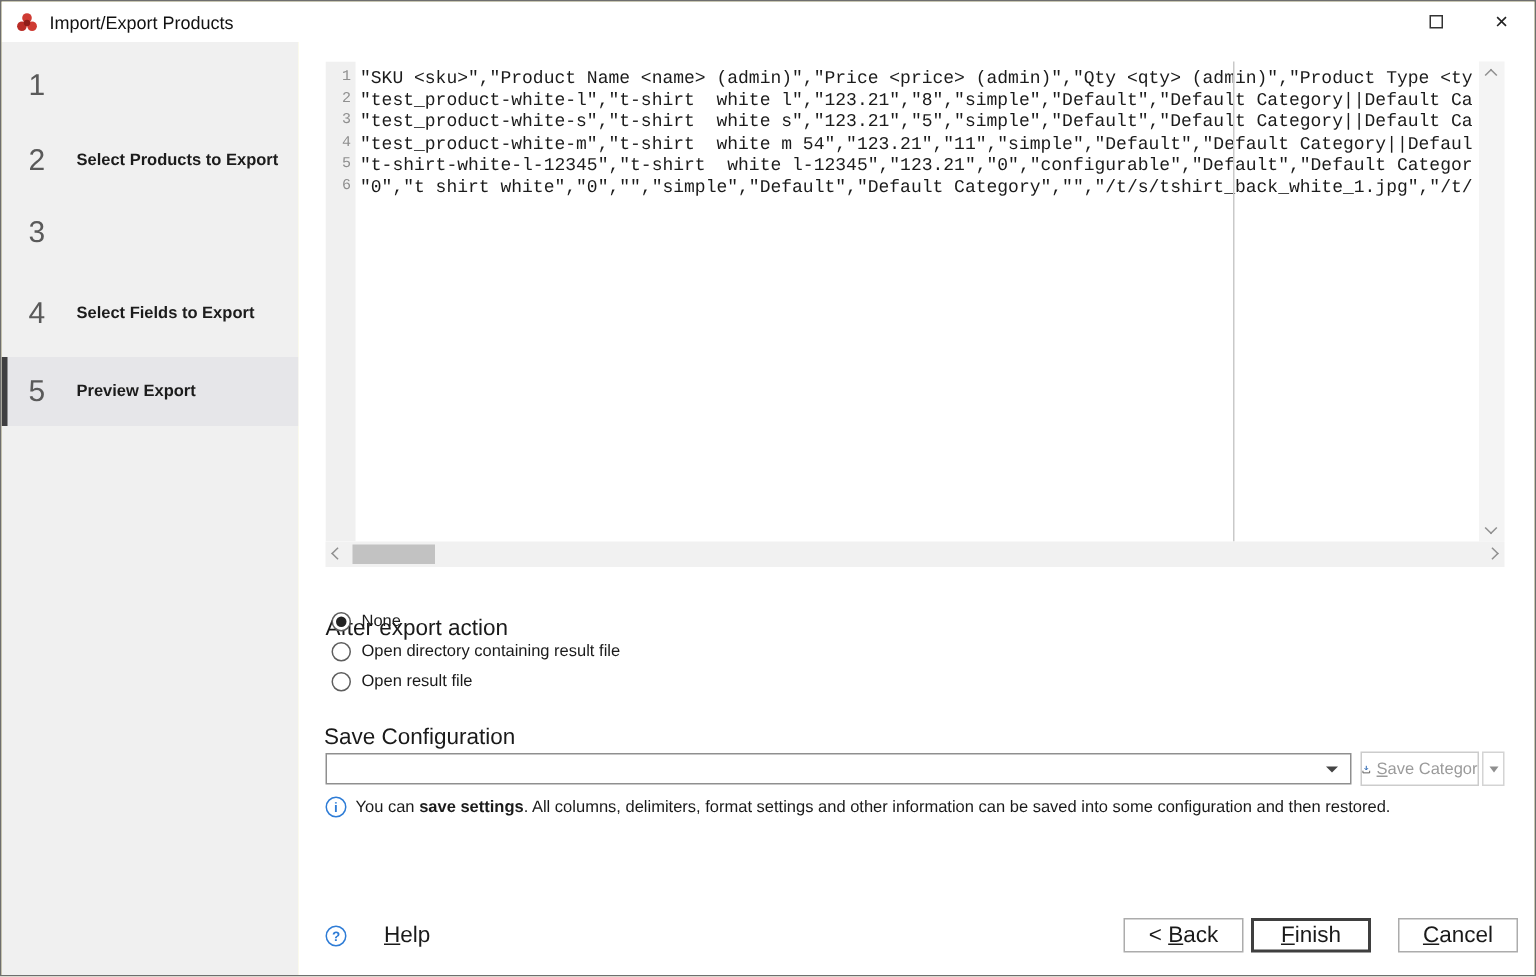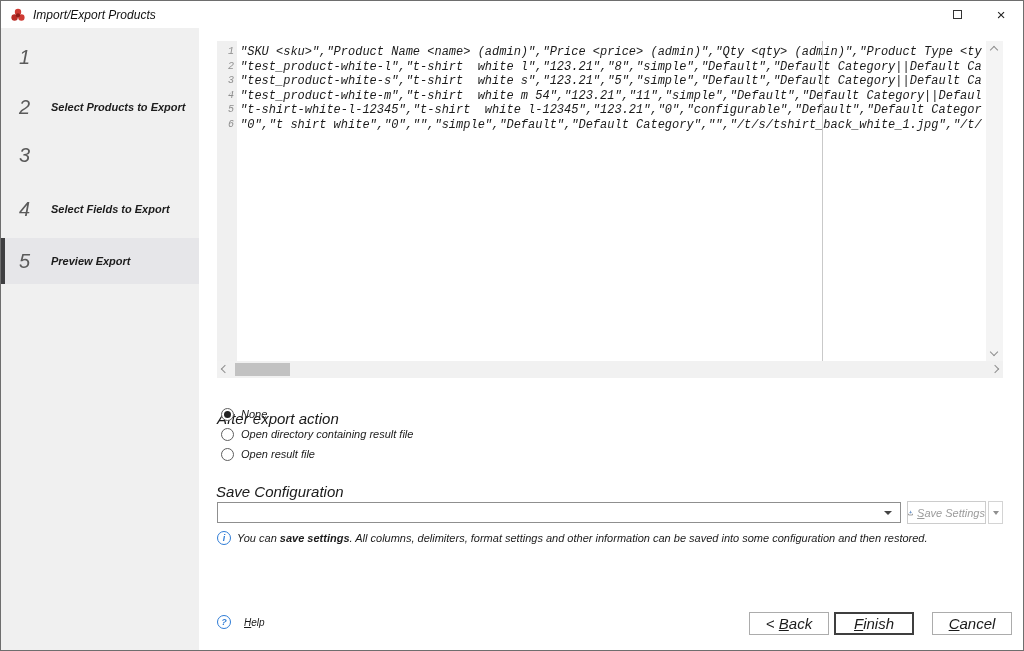--- a/index.html
+++ b/index.html
@@ -1,20 +1,20 @@
 <!DOCTYPE html>
 <html><head>
 <meta charset="utf-8">
 <style>
   * { margin:0; padding:0; box-sizing:border-box; }
   html,body { background:#ffffff; }
   body { font-family:"Liberation Sans", sans-serif; width:1024px; height:651px; position:relative; }
 
   .window { position:absolute; left:0; top:0; width:1024px; height:651px;
-            border:1px solid #6e6e6e; background:#fef9c3; overflow:hidden;font-style:italic; }
+            border:1px solid #6e6e6e; background:#fef9c3; overflow:hidden; }
 
   
   .titlebar { position:absolute; left:0; top:0; right:0; height:27px; background:#ffffff;
               display:flex; align-items:center; }
   .app-logo { width:16px; height:16px; margin-left:9px; margin-right:7px; }
   .title-text { font-size:12px; color:#111111; }
   .win-controls { position:absolute; right:0; top:0; height:27px; display:flex; }
   .win-btn { width:44px; height:27px; display:flex; align-items:center; justify-content:center;
              color:#333333; cursor:default; }
   .maximize-glyph { width:9px; height:9px; border:1px solid #333333; display:inline-block; }
@@ -86,21 +86,21 @@
   
   .note { position:absolute; left:18px; top:503px; display:flex; align-items:flex-start; }
   .round-icon { width:14px; height:14px; border:1px solid #2e7cd6; border-radius:50%; color:#2e7cd6;
                 font-size:9px; font-weight:bold; display:flex; align-items:center; justify-content:center;
                 flex:0 0 14px; margin-right:6px; }
   .note-text { font-size:11px; color:#1a1a1a; line-height:14px; }
   .note-text b { font-weight:bold; }
 
   
   .help { position:absolute; left:18px; top:587px; display:flex; align-items:center; }
-  .help-label { font-size:10px; color:#1a1a1a; margin-left:7px; }
+  .help-label { font-size:15px; color:#1a1a1a; margin-left:19px; }
   .mnemonic { text-decoration:underline; }
   .btn { position:absolute; top:584px; width:80px; height:23px; background:#ffffff;
          border:1px solid #acacac; font-size:15px; color:#1a1a1a; text-align:center; line-height:21px; }
   .btn-back   { left:550px; }
   .btn-finish { left:635px; border:2px solid #3f3f3f; line-height:19px; }
   .btn-cancel { left:720px;margin-left:13px; }
 </style>
 </head>
 <body>
 
@@ -196,21 +196,21 @@
     <div class="combo">
       <span class="combo-value"></span>
       <span class="combo-arrow"></span>
     </div>
     <div class="save-btn">
       <svg width="14" height="14" viewBox="0 0 14 14">
         <path d="M7 1 L7 7" stroke="#2b66b1" stroke-width="1.6" fill="none"></path>
         <path d="M4.2 4.8 L7 7.8 L9.8 4.8" stroke="#2b66b1" stroke-width="1.6" fill="none"></path>
         <path d="M1.5 9 L1.5 12.5 L12.5 12.5 L12.5 9" stroke="#4a4a4a" stroke-width="1.4" fill="none"></path>
       </svg>
-      <span class="save-btn-label"><span class="mnemonic">S</span><span>ave Settings</span></span>
+      <span class="save-btn-label"><span class="mnemonic">S</span><span>ave Categor</span></span>
     </div>
     <div class="save-drop">
       <span class="save-drop-arrow"></span>
     </div>
 
     <div class="note">
       <span class="round-icon">i</span>
       <span class="note-text"><span>You can </span><b>save settings</b><span>. All columns, delimiters, format settings and other information can be saved into some configuration and then restored.</span></span>
     </div>
 

